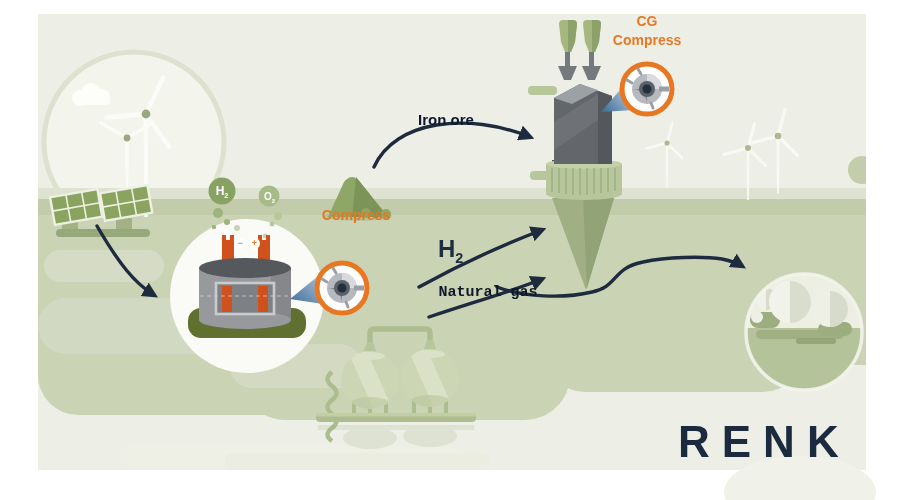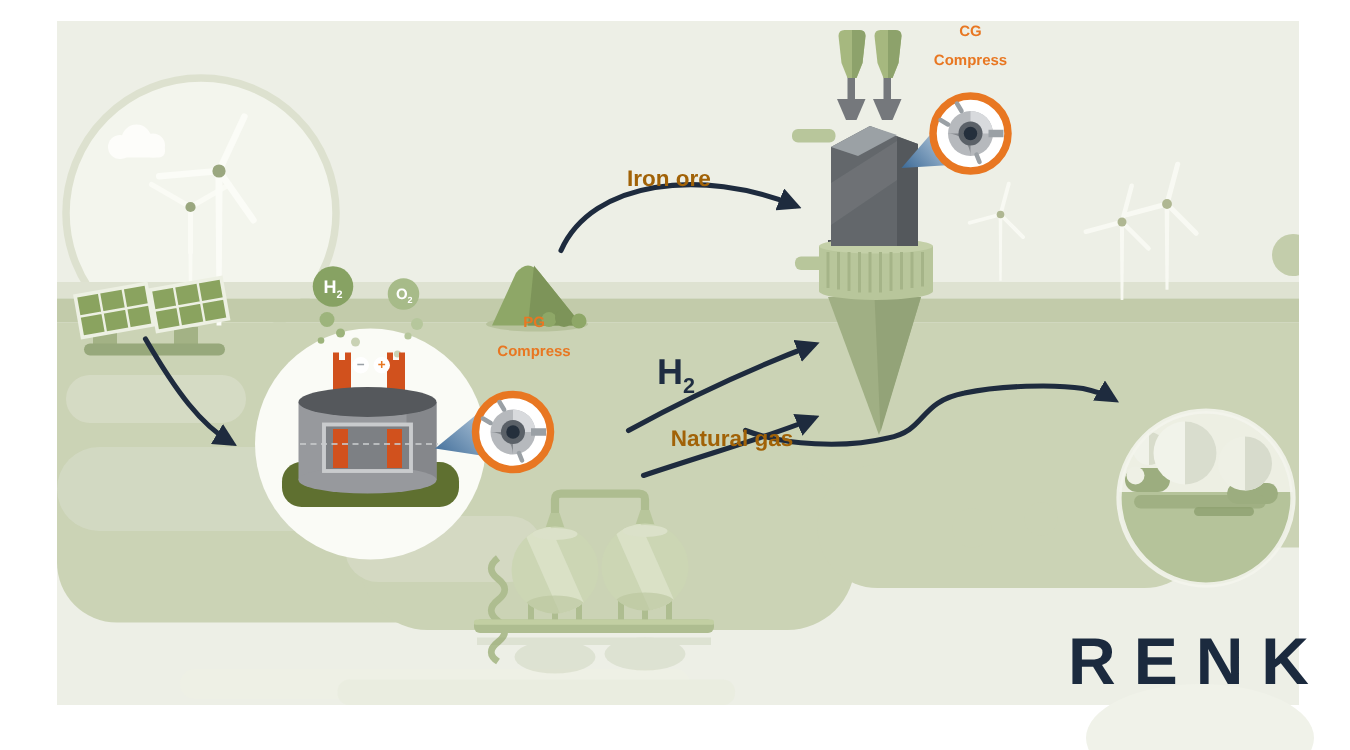--- a/index.html
+++ b/index.html
@@ -1,21 +1,21 @@
 <!DOCTYPE html>
 <html><head>
 <meta charset="utf-8">
 <style>
   html,body{margin:0;padding:0;background:#ffffff;}
   #stage{position:relative;width:900px;height:500px;background:#ffffff;overflow:hidden;
          font-family:"Liberation Sans", sans-serif;}
   #art{position:absolute;left:0;top:0;}
-  .lbl{position:absolute;color:#a16207;font-weight:bold;font-size:15px;line-height:19px;}
+  .lbl{position:absolute;color:#0f172a;font-weight:bold;font-size:15px;line-height:19px;}
   .lbl.center{text-align:center;}
-  .lbl-orange{position:absolute;color:#e87722;font-weight:bold;font-size:10px;line-height:19px;text-align:center;}
+  .lbl-orange{position:absolute;color:#e87722;font-weight:bold;font-size:14px;line-height:19px;text-align:center;}
   .h2big{position:absolute;color:#1f2d42;font-weight:bold;font-size:24px;line-height:24px;}
   .h2big sub,.bub sub{font-size:60%;}
   .bub{position:absolute;color:#ffffff;font-weight:bold;text-align:center;}
   .bub.h2{font-size:12px;line-height:12px;}
   .bub.o2{font-size:10px;line-height:10px;}
   .chip{position:absolute;width:11px;height:11px;border-radius:50%;background:#ffffff;
         font-size:9px;line-height:11px;text-align:center;font-weight:bold;}
   .chip.minus{color:#9aa0a6;}
   .chip.plus{color:#e87722;}
   .renk{position:absolute;color:#1b2a3e;font-weight:bold;font-size:44px;line-height:44px;
@@ -311,36 +311,35 @@
     </g>
   </g>
 
   <ellipse cx="800" cy="492" rx="76" ry="36" fill="#f0f2e9"></ellipse>
 </svg>
 
 
 <div class="lbl center" style="left:404px;top:110px;width:84px;">Iron ore</div>
 
 <div class="lbl-orange" style="left:304px;top:206px;width:104px;">
-  <div>PG</div>
   <div>Compress</div>
 </div>
 
 <div class="lbl-orange" style="left:595px;top:12px;width:104px;">
   <div>CG</div>
   <div>Compress</div>
 </div>
 
 <div class="h2big" style="left:438px;top:237px;"><span>H</span><sub>2</sub></div>
 
-<div class="lbl center" style="left:437px;top:283px;width:102px;">Natural gas</div>
+<div class="lbl center" style="left:437px;top:283px;width:102px;font-family:Liberation Mono, monospace;">Natural gas</div>
 
 
 <div class="bub h2" style="left:206px;top:185px;width:32px;"><span>H</span><sub>2</sub></div>
 
 <div class="bub o2" style="left:257px;top:192px;width:25px;"><span>O</span><sub>2</sub></div>
 
 <div class="chip minus" style="left:235px;top:238px;">−</div>
 <div class="chip plus" style="left:249px;top:238px;">+</div>
 
-<div class="renk" style="left:678px;top:420px;margin-left:34px;">RENK</div>
+<div class="renk" style="left:678px;top:420px;">RENK</div>
 
 </div>
 
 </body></html>

